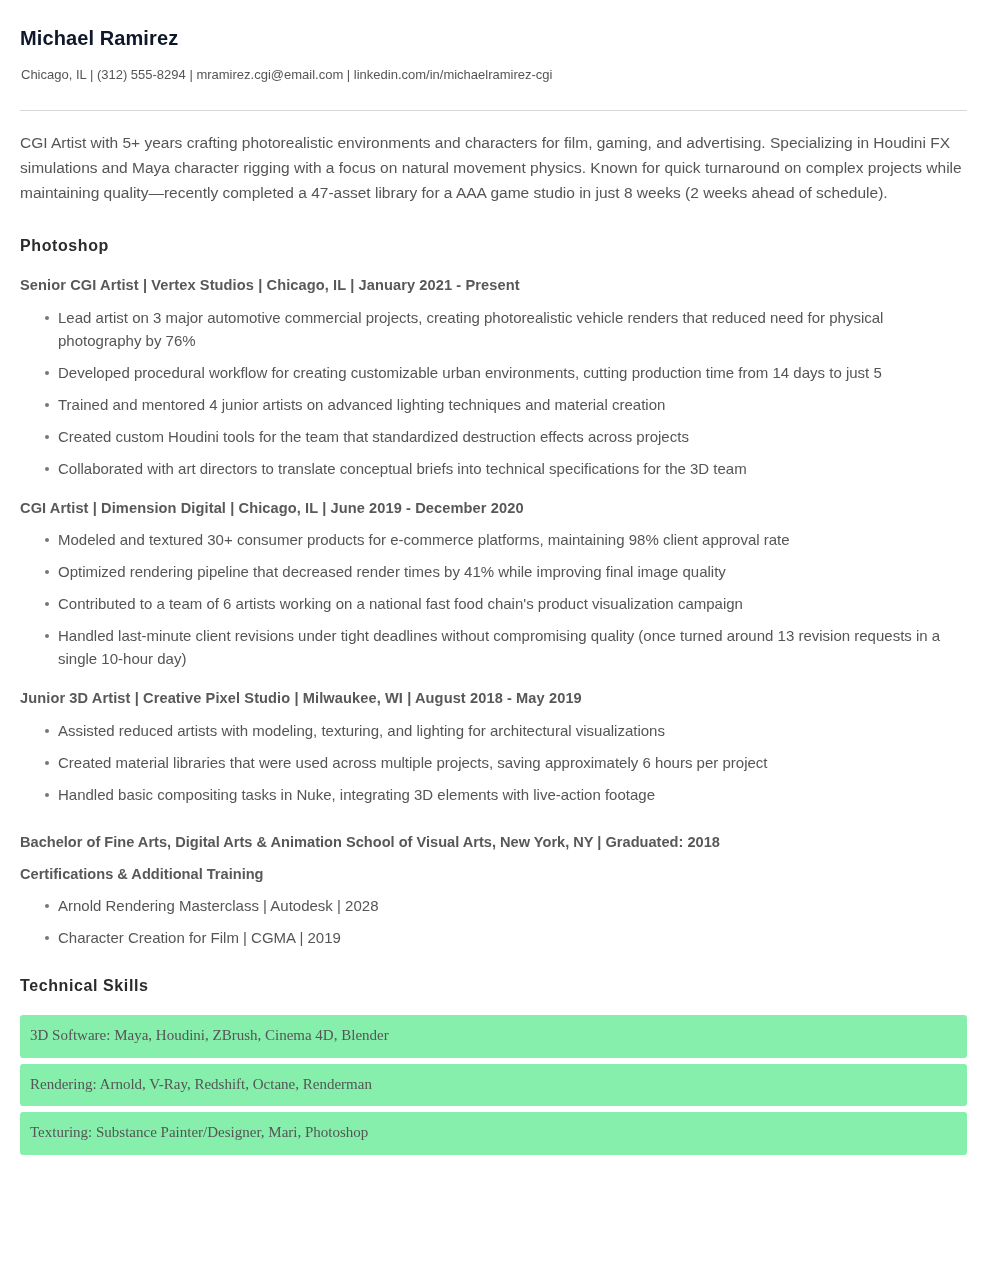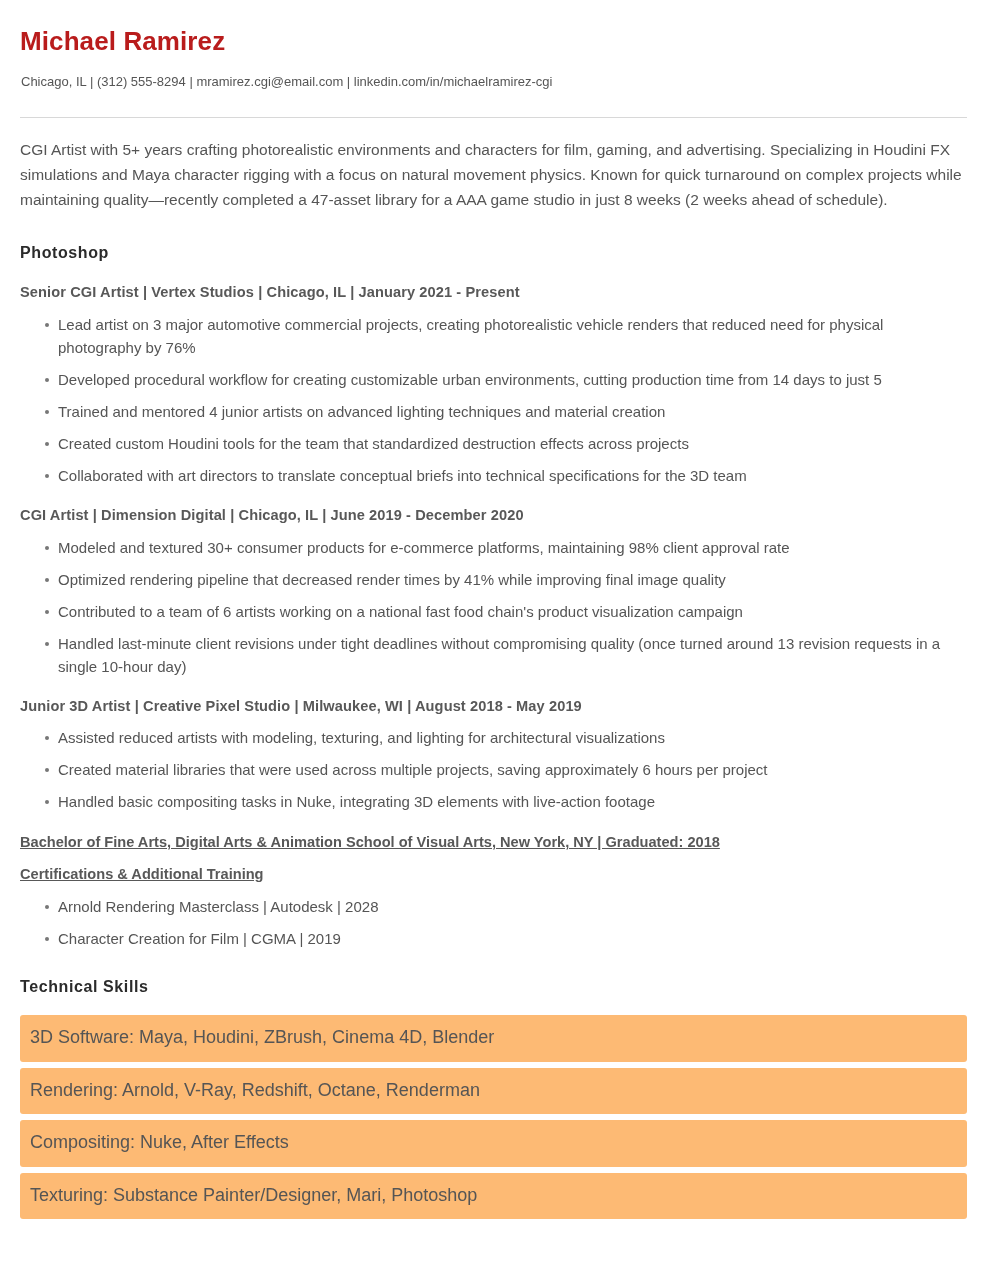--- a/index.html
+++ b/index.html
@@ -15,23 +15,23 @@
     -webkit-font-smoothing: antialiased;
   }
   .page {
     width: 989px;
     box-sizing: border-box;
     padding: 18px 22px 14px 20px;
   }
 
   
   .name {
-    font-size: 26px;
+    font-size: 20px;
     font-weight: bold;
-    color: #b91c1c;
+    color: #0f172a;
     letter-spacing: 0.1px;
     margin: 8px 0 0 0;
     line-height: 1.2;
   }
   .contact {
     font-size: 13px;
     color: #555555;
     margin: 16px 0 0 1px;
     line-height: 1.4;
   }
@@ -99,39 +99,39 @@
     height: 4px;
     border-radius: 50%;
     background: #777777;
   }
 
   
   .edu-line {
     font-size: 14.6px;
     font-weight: bold;
     color: #585858;
-    margin: 20px 0 0 0;
+    margin: 27px 0 0 0;
     line-height: 1.35;
-    text-decoration: underline;
   }
 
   
   .skills-list {
     margin: 18px 0 0 0;
     padding: 0;
     list-style: none;
   }
   .skill-bar {
-    background: #fdba74;
+    background: #86efac;
     border-radius: 3px;
-    font-size: 18px;
+    font-size: 15px;
     color: #555555;
     padding: 11px 0 12px 10px;
     margin-bottom: 6px;
     line-height: 1.3;
+    font-family: Liberation Serif, serif;
   }
 </style>
 </head>
 <body>
 
 <div class="page">
 
   <h1 class="name">Michael Ramirez</h1>
 
   <div class="contact">Chicago, IL | (312) 555-8294 | mramirez.cgi@email.com | linkedin.com/in/michaelramirez-cgi</div>
@@ -180,18 +180,17 @@
   <ul class="bullets">
     <li>Arnold Rendering Masterclass | Autodesk | 2028</li>
     <li>Character Creation for Film | CGMA | 2019</li>
   </ul>
 
   <h2 class="section-title tight">Technical Skills</h2>
 
   <div class="skills-list">
     <div class="skill-bar">3D Software: Maya, Houdini, ZBrush, Cinema 4D, Blender</div>
     <div class="skill-bar">Rendering: Arnold, V-Ray, Redshift, Octane, Renderman</div>
-    <div class="skill-bar">Compositing: Nuke, After Effects</div>
     <div class="skill-bar">Texturing: Substance Painter/Designer, Mari, Photoshop</div>
 
   </div>
 
 </div>
 
 </body></html>

